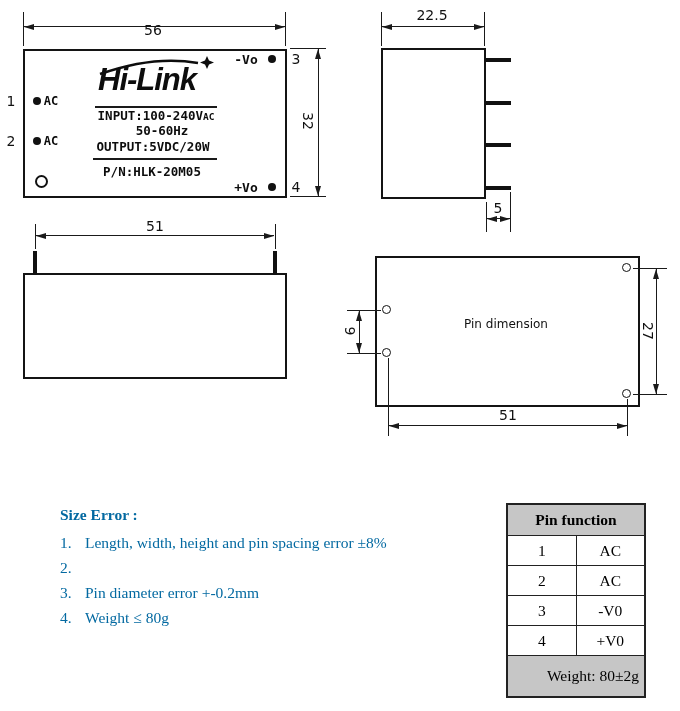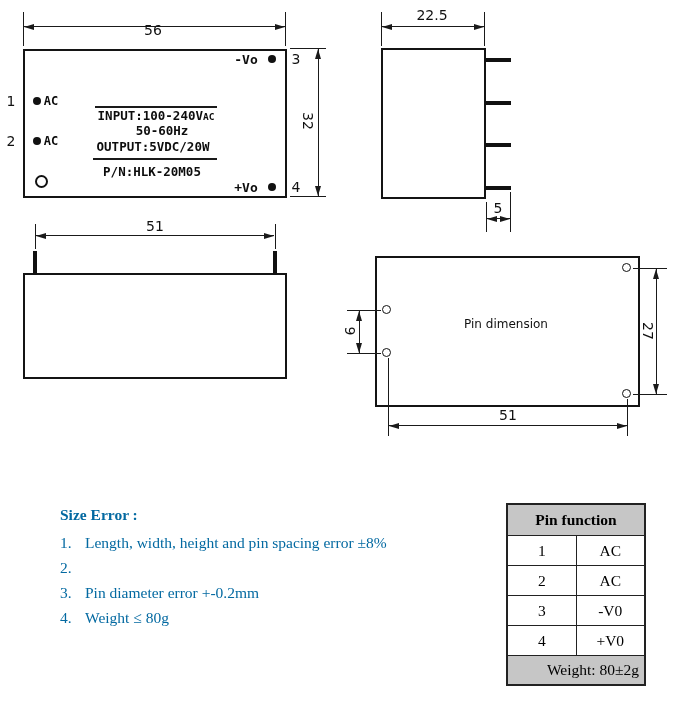--- a/index.html
+++ b/index.html
@@ -54,21 +54,21 @@
   .ptable{
     position:absolute;left:506px;top:503px;width:140px;
     border:2px solid #222;background:#fff;box-sizing:border-box;
     font-family:"Liberation Serif", serif;font-size:15.5px;color:#000;
   }
   .pt-header{height:30px;background:#c6c6c6;display:flex;align-items:center;justify-content:center;
     font-weight:bold;border-bottom:1.5px solid #222;}
   .pt-row{display:flex;height:29px;border-bottom:1.5px solid #222;}
   .pt-cell{flex:1;display:flex;align-items:center;justify-content:center;}
   .pt-cell.first{border-right:1.5px solid #222;}
-  .pt-footer{height:28px;background:#c6c6c6;display:flex;align-items:center;justify-content:center;padding-left:34px;}
+  .pt-footer{height:40px;background:#c6c6c6;display:flex;align-items:center;justify-content:center;padding-left:34px;}
 </style>
 </head>
 <body>
 
 <div class="canvas">
 
   <div class="box" style="left:23px;top:49px;width:264px;height:149px;"></div>
 
   <div class="vline" style="left:23px;top:12px;height:34px;"></div>
   <div class="vline" style="left:285px;top:12px;height:34px;"></div>
@@ -93,20 +93,27 @@
   <div class="mod-text fs12" style="left:51px;top:101px;">AC</div>
   <div class="dot" style="left:33px;top:137px;"></div>
   <div class="mod-text fs12" style="left:51px;top:141px;">AC</div>
   <div class="bigring" style="left:35px;top:175px;"></div>
 
   <div class="mod-text fs13" style="left:246px;top:59px;">-Vo</div>
   <div class="dot" style="left:268px;top:55px;"></div>
   <div class="mod-text fs13" style="left:246px;top:187px;">+Vo</div>
   <div class="dot" style="left:268px;top:183px;"></div>
 
+  <div class="logo">
+    <svg class="logo-swoosh" width="130" height="20" viewBox="0 0 130 20" aria-hidden="true">
+      <path d="M4 18 Q 58 -1 102 7" stroke="#0d0d0d" stroke-width="2.5" fill="none"></path>
+      <path d="M111 0 L113 4.5 L118 6.5 L113 8.5 L111 13 L109 8.5 L104 6.5 L109 4.5 Z" fill="#0d0d0d"></path>
+    </svg>
+    <div class="logo-text">Hi-Link</div>
+  </div>
   <div class="hline thick" style="left:95px;top:106px;width:122px;"></div>
 
   <div class="mod-text fs125" style="left:156px;top:116px;">
     <span>INPUT:100-240V</span><span class="small-suffix">AC</span>
   </div>
   <div class="mod-text fs125" style="left:162px;top:131px;">50-60Hz</div>
   <div class="mod-text fs125" style="left:153px;top:147px;">OUTPUT:5VDC/20W</div>
   <div class="hline thick" style="left:93px;top:158px;width:124px;"></div>
   <div class="mod-text fs125" style="left:152px;top:172px;">P/N:HLK-20M05</div>
 

